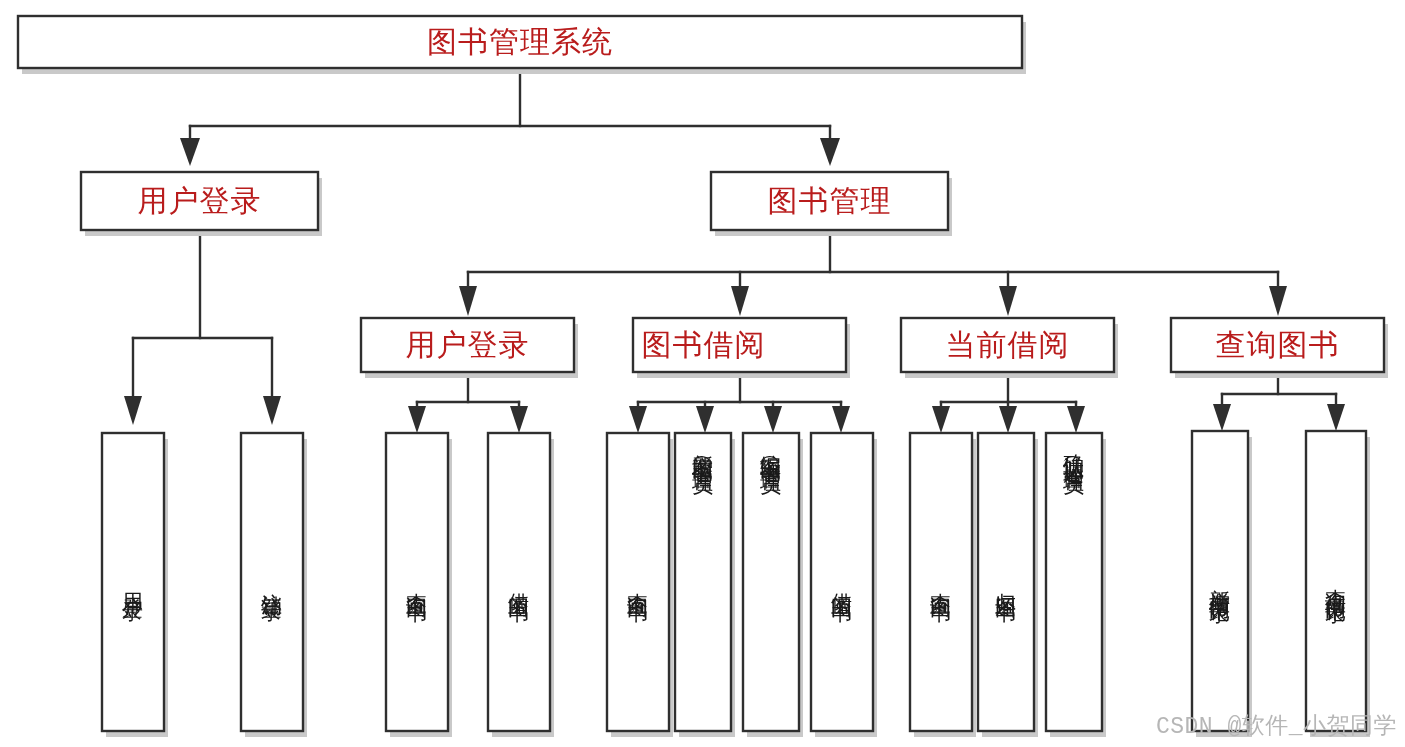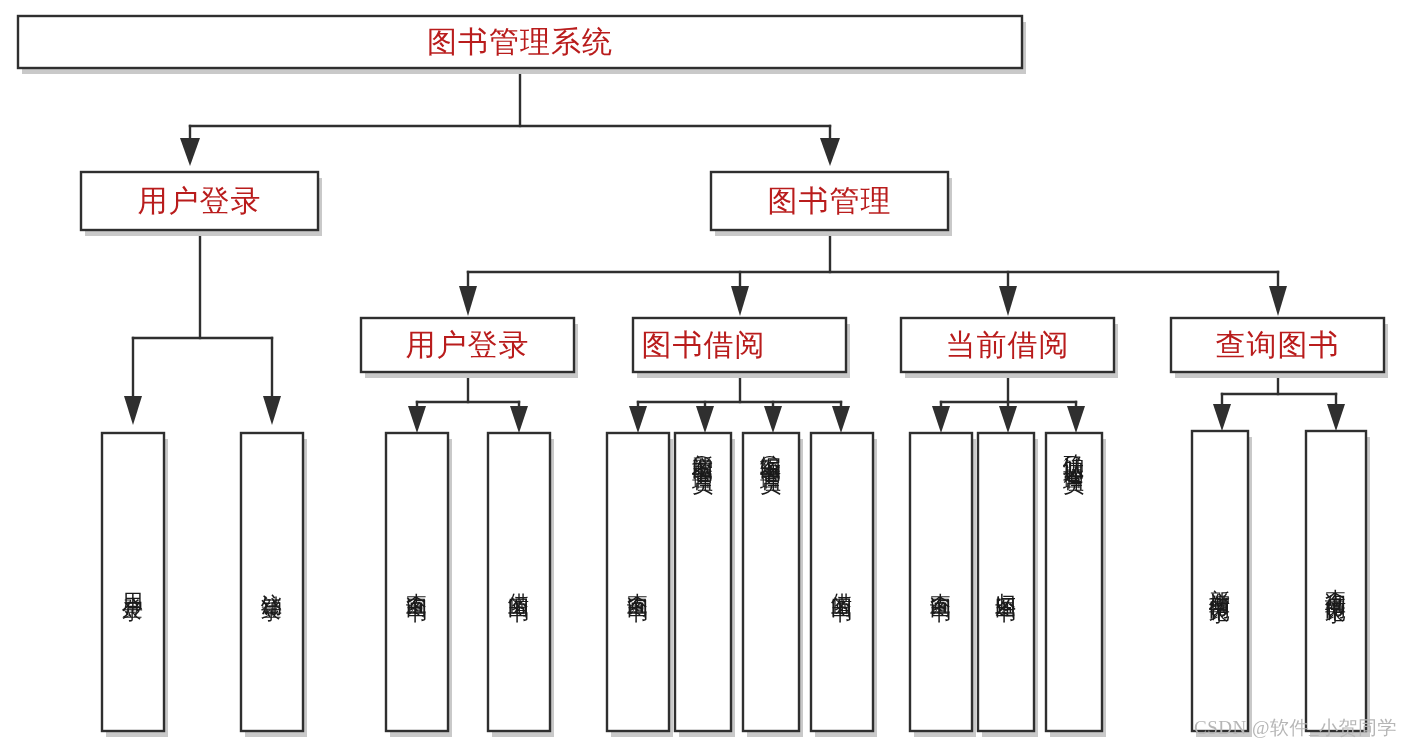--- a/index.html
+++ b/index.html
@@ -72,22 +72,22 @@
     font-family: Liberation Mono, monospace;
     font-size: 30px;
     color: #b91c1c;
     letter-spacing: 1px;
     white-space: nowrap;
   }
   .watermark {
     position: absolute;
     right: 8px;
     bottom: 6px;
-    font-family: Liberation Serif, serif;
-    font-size: 19px;
+    font-family: Liberation Mono, monospace;
+    font-size: 23px;
     color: #b6b6b6;
     letter-spacing: 0.5px;
     white-space: nowrap;
     pointer-events: none;
   }
 </style>
 </head>
 <body>
 
 <div id="diagram-root">

